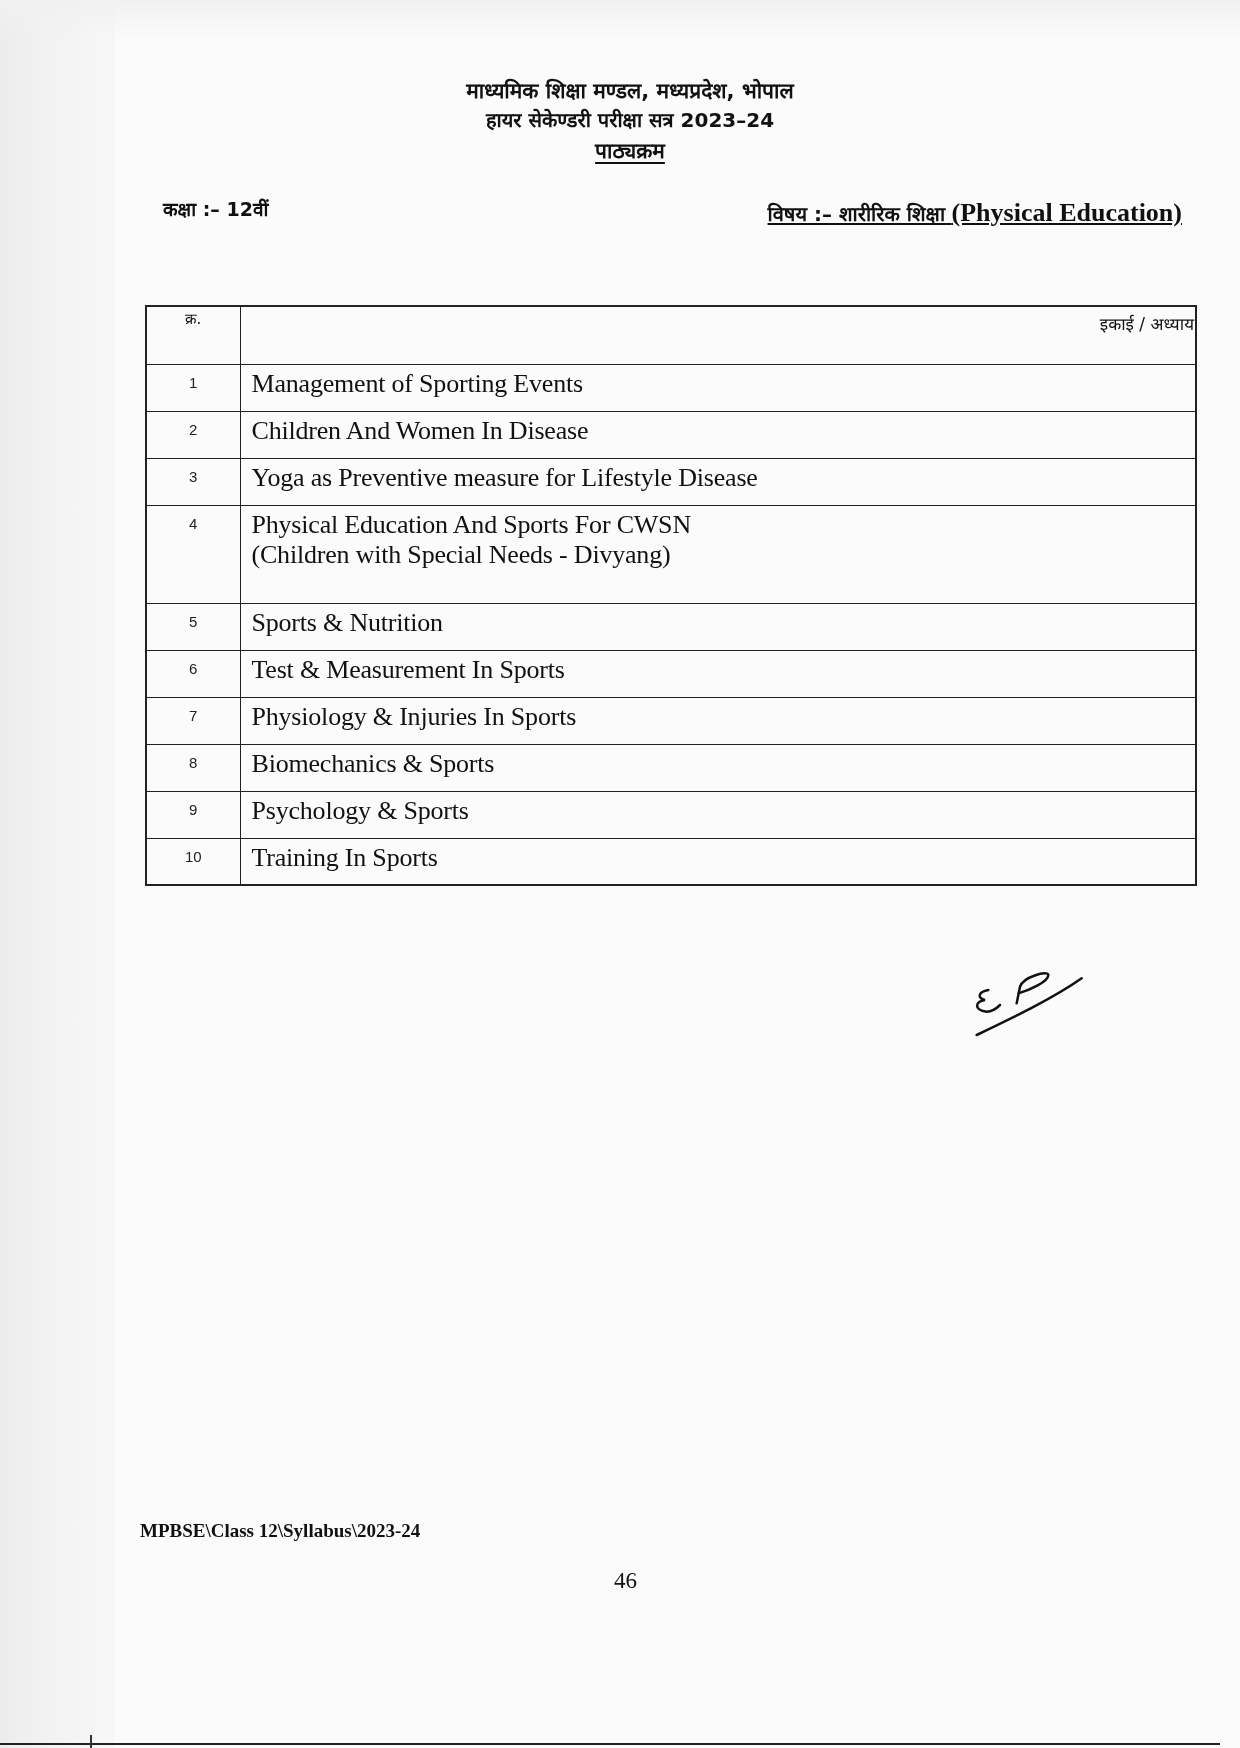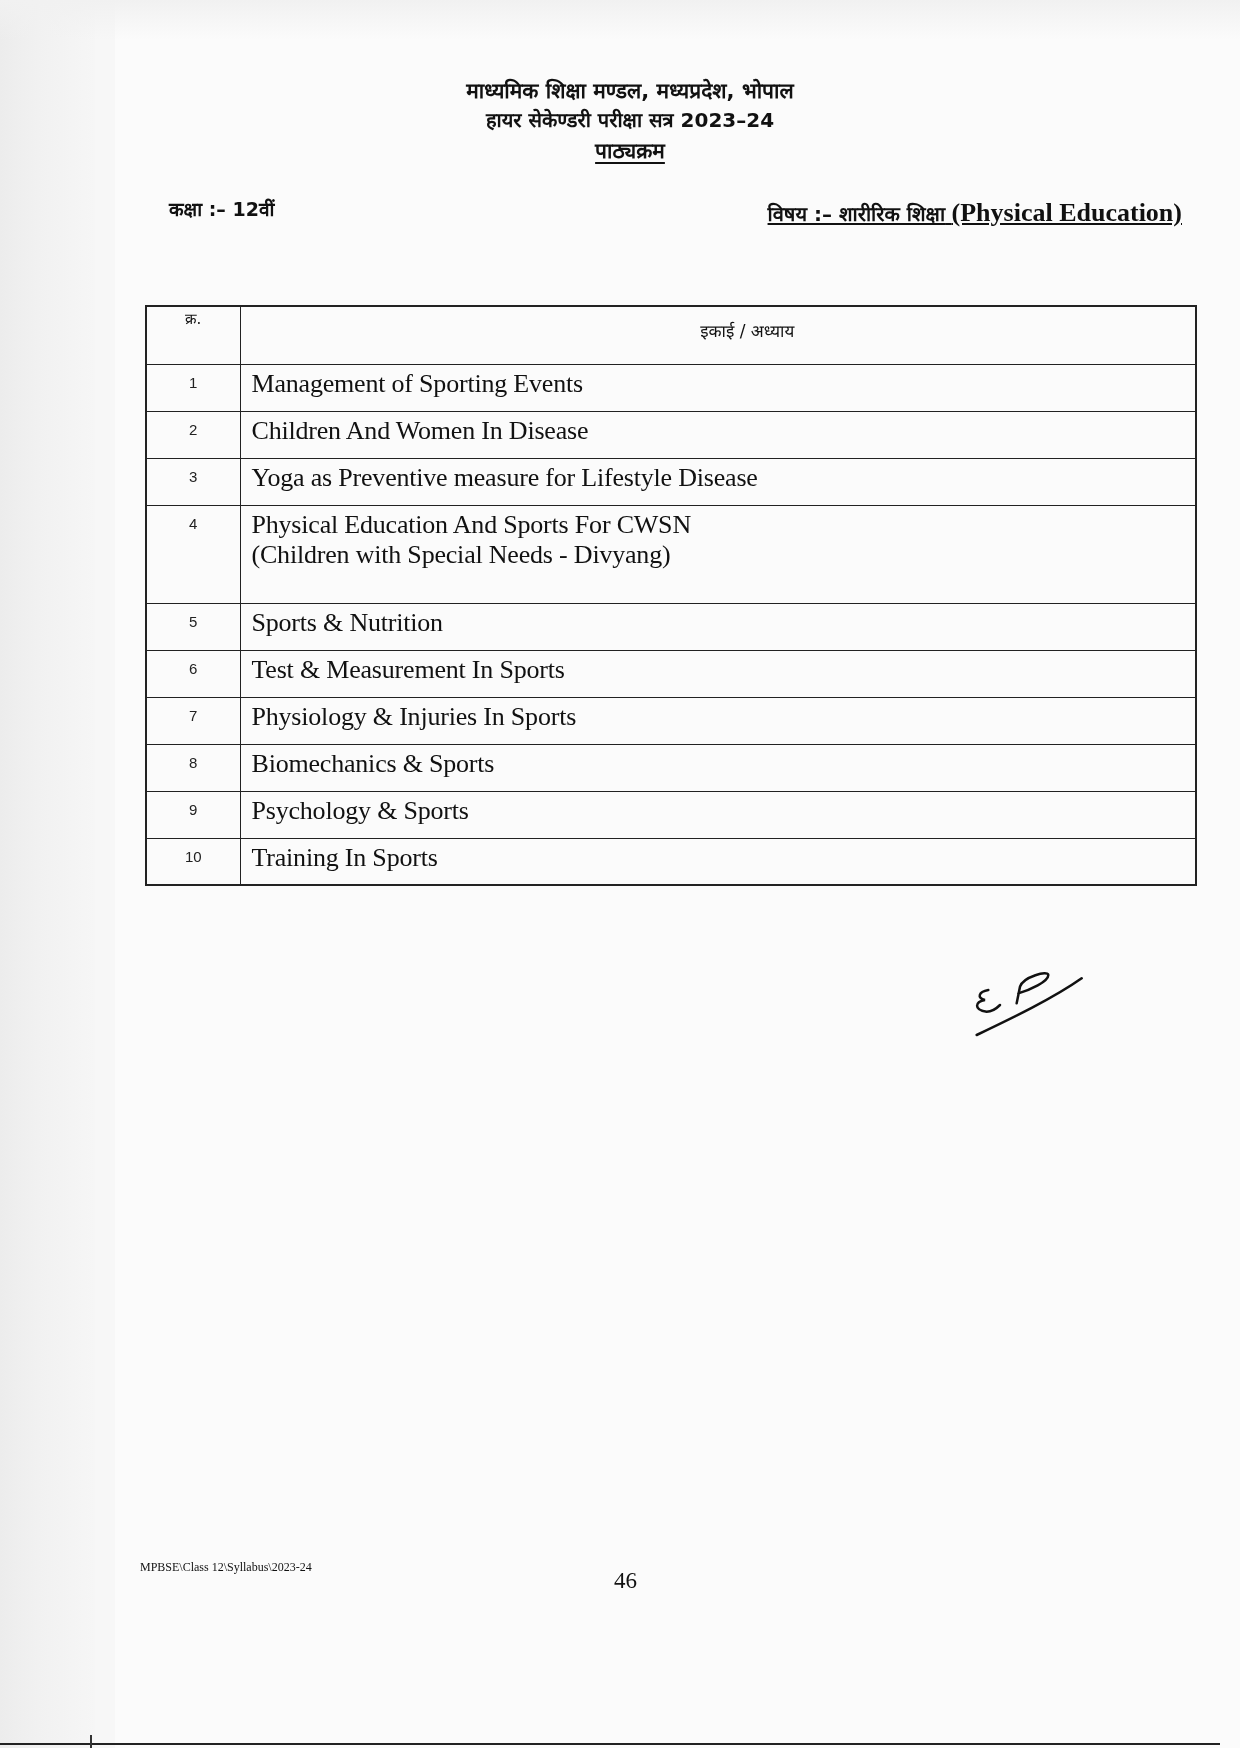--- a/index.html
+++ b/index.html
@@ -22,21 +22,21 @@
       background: linear-gradient(180deg, #f1f1f1, rgba(251,251,251,0));
     }
     .header {
       position: absolute; left: 0; width: 1240px; text-align: center;
       font-family: "DejaVu Sans", sans-serif; font-weight: bold;
     }
     .h1 { top: 76px; font-size: 21px; left: 10px; }
     .h2 { top: 106px; font-size: 20px; left: 10px; }
     .h3 { top: 136px; font-size: 21px; left: 10px; text-decoration: underline; text-underline-offset: 4px; }
     .meta-left {
-      position: absolute; left: 169px; top: 196px;
+      position: absolute; left: 163px; top: 196px;
       font-family: "DejaVu Sans", sans-serif; font-weight: bold; font-size: 19px; text-align: center;
     }
     .meta-right {
       position: absolute; right: 58px; top: 198px;
       font-size: 26px; font-weight: bold; text-decoration: underline;
     }
     .meta-right .hi { font-family: "DejaVu Sans", sans-serif; font-size: 20px; }
     table.syllabus {
       position: absolute; left: 145px; top: 305px; width: 1052px;
       border-collapse: collapse;
@@ -46,35 +46,35 @@
       border: 1.6px solid #222;
       vertical-align: top;
     }
     th.col-no {
       width: 94px; text-align: center; font-weight: normal;
       font-family: "DejaVu Sans", sans-serif; font-size: 15px; 
       height: 58px; box-sizing: border-box;
     }
     th.col-unit {
       font-weight: normal; font-family: "DejaVu Sans", sans-serif; font-size: 17px;
-      text-align: center; padding-top: 12px; padding-left: 60px;
+      text-align: right; padding-top: 5px; padding-left: 60px;
     }
     td.no {
       text-align: center; font-family: "Liberation Sans", sans-serif; font-size: 15px;
       padding-top: 9px; color: #222;
     }
     td.unit {
       font-size: 26px; padding: 4px 16px 0 11px; height: 47px; box-sizing: border-box;
       letter-spacing: -0.2px;
     }
     td.unit .line2 { display: block; margin-top: 0; }
     tr.tall td.unit { height: 98px; }
     .signature { position: absolute; left: 930px; top: 955px; }
     .footer-path {
-      position: absolute; left: 140px; top: 1560px; font-size: 12px; font-weight: normal;
+      position: absolute; left: 140px; top: 1520px; font-size: 19px; font-weight: bold;
     }
     .footer-page {
       position: absolute; left: 614px; top: 1568px; font-size: 23px;
     }
     .bottom-rule {
       position: absolute; left: 0; top: 1743px; width: 1220px; height: 2px; background: #222;
     }
     .bottom-tick {
       position: absolute; left: 90px; top: 1735px; width: 2px; height: 13px; background: #333;
     }

